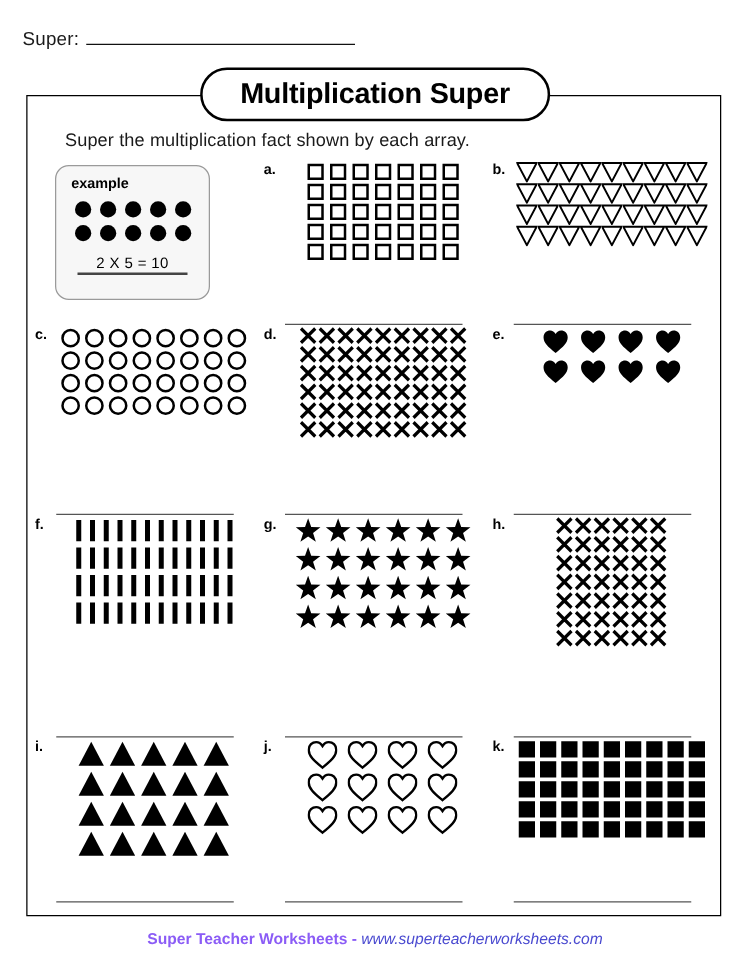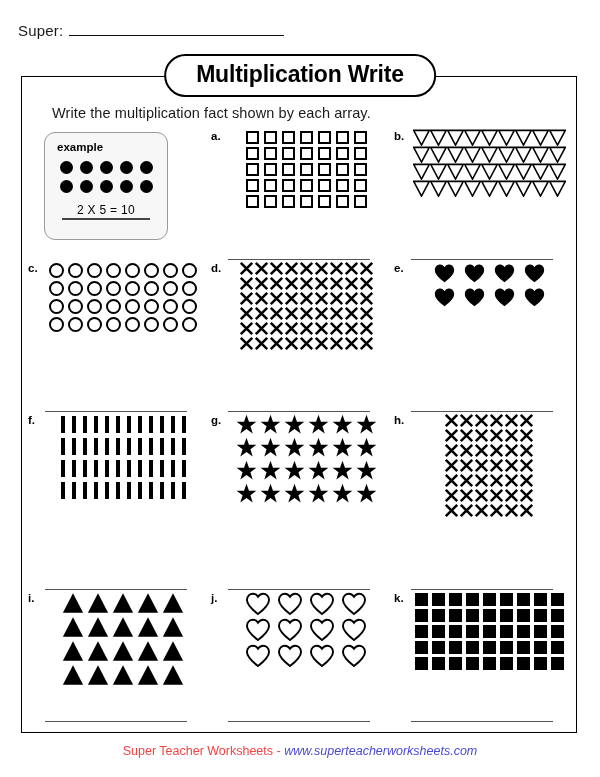--- a/index.html
+++ b/index.html
@@ -201,41 +201,41 @@
   
   .footer {
     position: absolute;
     left: 0;
     top: 744px;
     width: 600px;
     text-align: center;
     font-size: 12.5px;
     white-space: nowrap;
   }
-  .footer-name { color: #ef4444; }
+  .footer-name { color: #8b5cf6; font-weight: bold; }
   .footer-url {
     color: #4a4ad0;
     font-style: italic;
   }
 </style>
 </head>
 <body>
 
 <div class="name-row">
   <span class="name-label">Super:</span>
   <span class="name-rule"></span>
 </div>
 
 <div class="sheet"></div>
 
 <div class="title-pill">
-  <div class="title-text">Multiplication Write</div>
+  <div class="title-text">Multiplication Super</div>
 </div>
 
-<div class="instruction">Write the multiplication fact shown by each array.</div>
+<div class="instruction">Super the multiplication fact shown by each array.</div>
 
 <div class="grid" id="problem-grid">
     <div class="grid-row" style="height:132px">
       <div class="cell">
         <div class="cell-body">
           <div class="example-box">
             <div class="example-title">example</div>
             <div class="example-dots">
               <div class="array">
                 <div class="arr-row">

